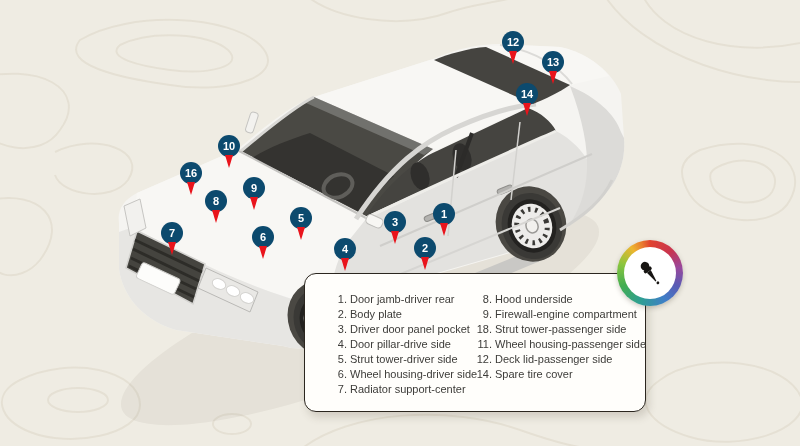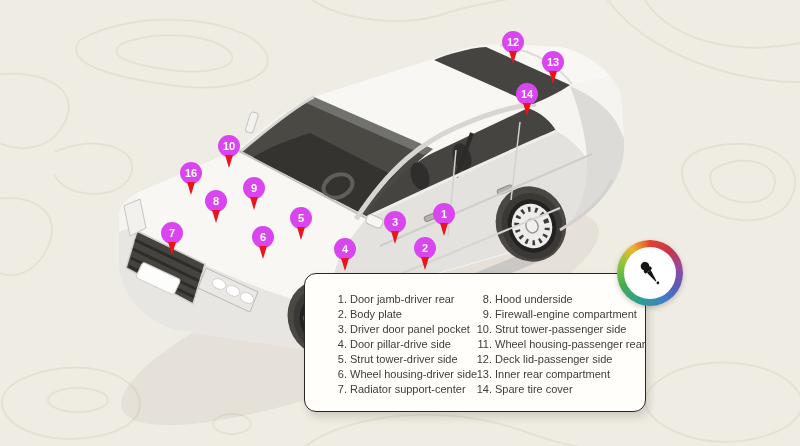--- a/index.html
+++ b/index.html
@@ -6,21 +6,21 @@
   #stage{
     position:relative;width:800px;height:446px;overflow:hidden;
     background:#efece3;
     font-family:"Liberation Sans", sans-serif;
   }
   #contours{position:absolute;inset:0;}
   #car{position:absolute;inset:0;}
   
   .pin{
     position:absolute;width:22px;height:22px;border-radius:50%;
-    background:#d946ef;z-index:20;
+    background:#0c4a6e;z-index:20;
     display:flex;align-items:center;justify-content:center;
   }
   .pin::after{
     content:"";position:absolute;left:50%;transform:translateX(-50%);
     top:20px;width:0;height:0;
     border-left:4px solid transparent;border-right:4px solid transparent;
     border-top:13px solid #e9141c;
   }
   .pn{color:#ffffff;font-size:11px;font-weight:700;line-height:1;}
   
@@ -240,34 +240,30 @@
     <div class="lcol lcol2">
       <div class="lrow">
           <span class="ln">8.</span>
           <span class="lt">Hood underside</span>
         </div>
       <div class="lrow">
           <span class="ln">9.</span>
           <span class="lt">Firewall-engine compartment</span>
         </div>
       <div class="lrow">
-          <span class="ln">10.</span>
+          <span class="ln">18.</span>
           <span class="lt">Strut tower-passenger side</span>
         </div>
       <div class="lrow">
           <span class="ln">11.</span>
-          <span class="lt">Wheel housing-passenger rear</span>
+          <span class="lt">Wheel housing-passenger side</span>
         </div>
       <div class="lrow">
           <span class="ln">12.</span>
           <span class="lt">Deck lid-passenger side</span>
-        </div>
-      <div class="lrow">
-          <span class="ln">13.</span>
-          <span class="lt">Inner rear compartment</span>
         </div>
       <div class="lrow">
           <span class="ln">14.</span>
           <span class="lt">Spare tire cover</span>
         </div>
     </div>
   </div>
 
   <div class="picker">
     <div class="picker-inner">

